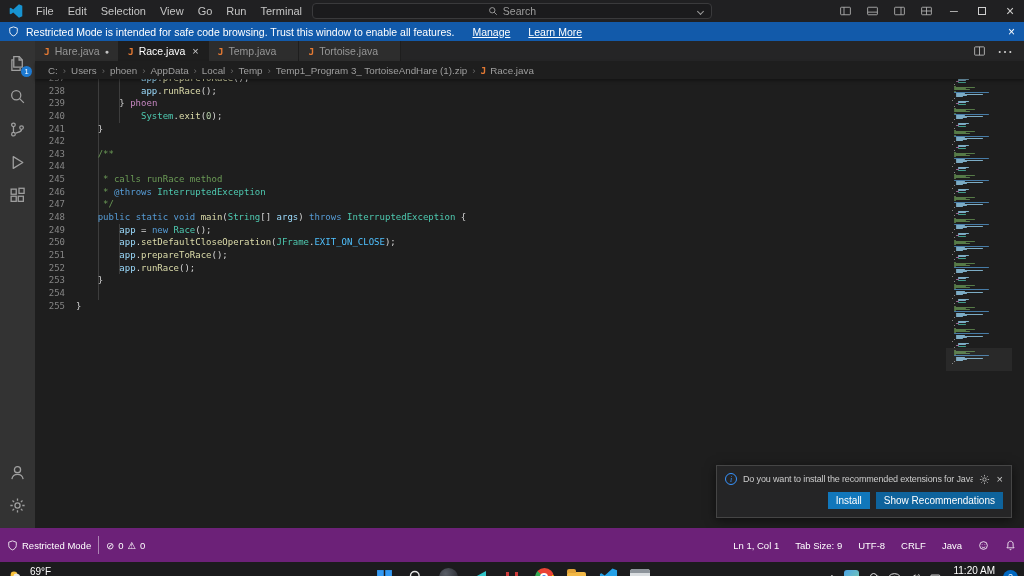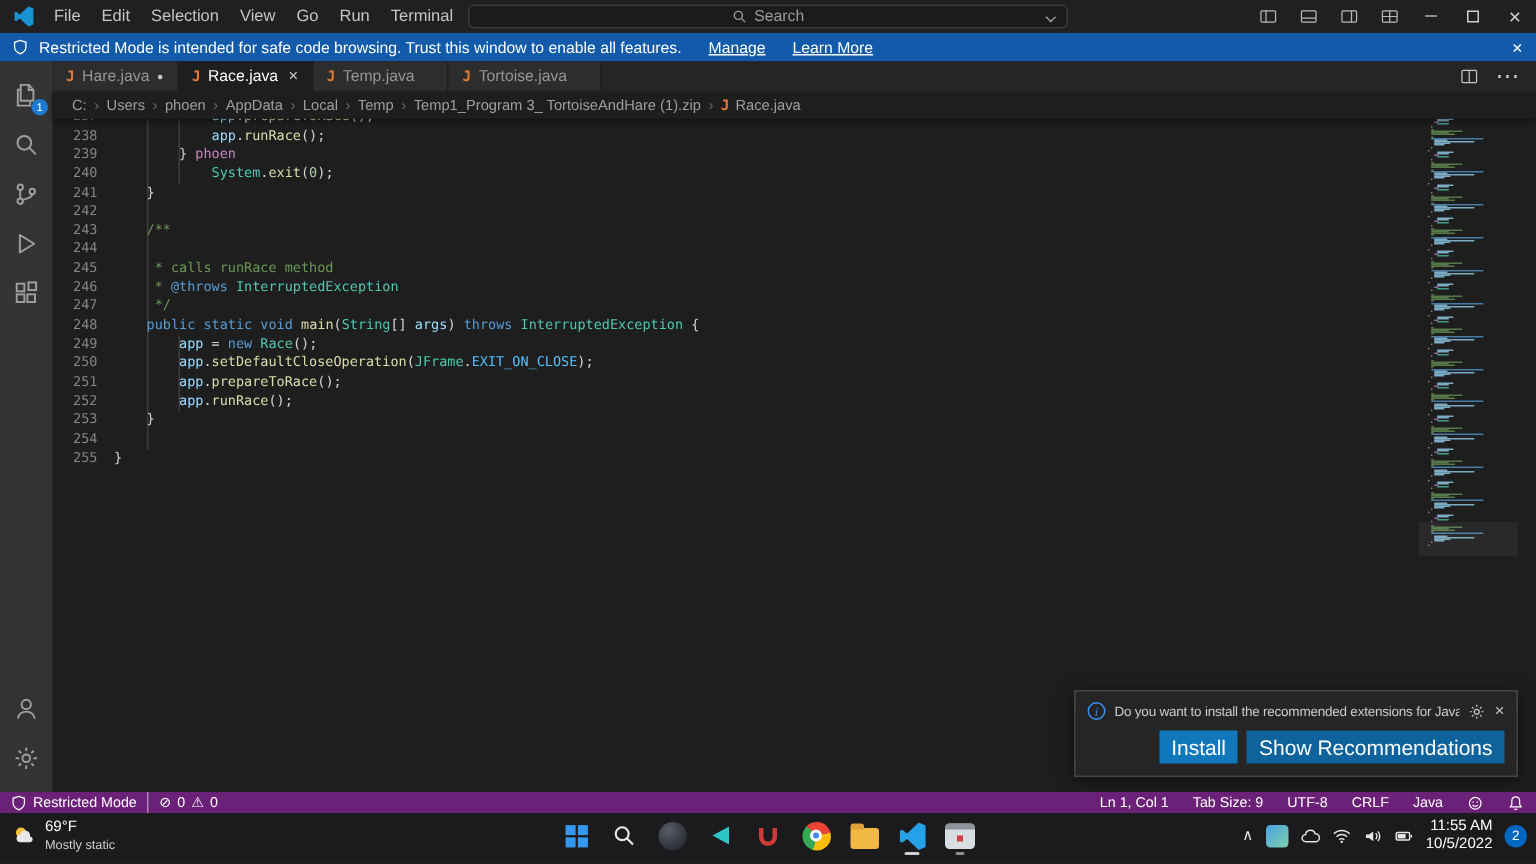--- a/index.html
+++ b/index.html
@@ -68,24 +68,24 @@
   
   .notification { position:absolute; right:12px; bottom:10px; width:296px; background:#252526; border:1px solid #454545;
     box-shadow:0 2px 10px rgba(0,0,0,.55); padding:7px 8px 8px; z-index:6; }
   .notif-row1 { display:flex; align-items:center; gap:6px; }
   .info-icon { width:12px; height:12px; border:1px solid #3794ff; border-radius:50%; color:#3794ff; font-size:8px; font-style:italic;
     display:flex; align-items:center; justify-content:center; flex-shrink:0; font-family:"Liberation Serif",serif; }
   .notif-msg { flex:1; font-size:9px; letter-spacing:-0.15px; color:#cccccc; white-space:nowrap; overflow:hidden; }
   .notif-icons { display:flex; gap:7px; align-items:center; color:#c5c5c5; }
   .notif-icons svg { width:11px; height:11px; stroke:currentColor; fill:none; stroke-width:1.2; }
   .notif-row2 { display:flex; justify-content:flex-end; gap:6px; margin-top:7px; }
-  .btn { font-size:14px; color:#ffffff; padding:3px 8px; }
-
-  
-  .status-bar { height:14px; display:flex; align-items:center; font-size:9.5px; color:#ffffff; }
+  .btn { font-size:10px; color:#ffffff; padding:3px 8px; }
+
+  
+  .status-bar { height:34px; display:flex; align-items:center; font-size:9.5px; color:#ffffff; }
   .sb-item { display:flex; align-items:center; gap:4px; padding:0 7px; height:100%; }
   .sb-item svg { width:11px; height:11px; stroke:currentColor; fill:none; stroke-width:1.2; }
   .sb-sep { width:1px; height:18px; background:rgba(255,255,255,.45); }
   .sb-right { margin-left:auto; display:flex; align-items:center; height:100%; }
   .sb-right .sb-item { padding:0 8px; }
 
   
   .taskbar { height:30px; background:#1b1b1d; position:relative; display:flex; align-items:center; color:#ffffff; }
   .weather { position:absolute; left:8px; display:flex; align-items:center; gap:6px; }
   .weather-txt { line-height:1.2; }
@@ -780,18 +780,18 @@
         </svg>
     </span>
     <span class="tray-icon">
       <svg viewBox="0 0 16 16">
           <rect x="1" y="5" width="11" height="6" rx="1"></rect>
           <rect x="2.2" y="6.2" width="6.5" height="3.6" fill="currentColor" stroke="none"></rect>
           <path d="M13.4 7v2"></path>
         </svg>
     </span>
     <span class="clock">
-      <div>11:55 AM</div>
+      <div>11:20 AM</div>
       <div>10/5/2022</div>
     </span>
     <span class="tb-badge" style="background: rgb(0, 103, 192);">2</span>
   </span>
 </div>
 
 </body></html>

